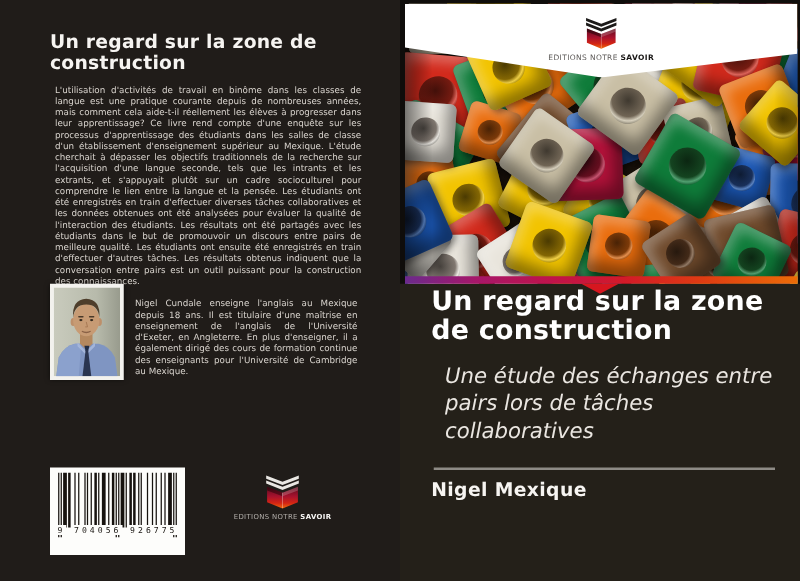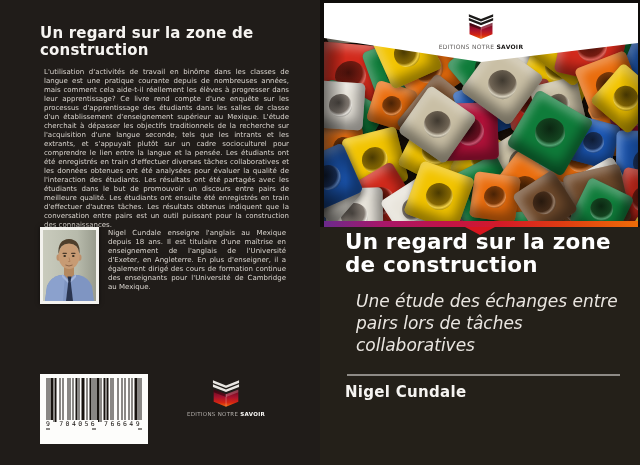--- a/index.html
+++ b/index.html
@@ -9,21 +9,21 @@
   
   .back-panel{position:absolute;left:0;top:0;width:320px;height:465px;background:#201c19;}
   .back-title{position:absolute;left:40px;top:25px;width:222px;margin:0;
               font-size:15px;font-weight:bold;line-height:1.16;color:#f6f4f1;letter-spacing:.2px;}
   .back-desc{position:absolute;left:40px;top:64px;width:245px;margin:4px;
              font-size:7px;line-height:1.285;color:#d9d4ce;text-align:justify;}
   .author-row{position:absolute;left:40px;top:227px;width:246px;display:flex;align-items:flex-start;}
   .photo-frame{width:53px;height:71px;padding:3px;background:#f3f2ee;flex:0 0 auto;
                box-shadow:0 0 4px rgba(0,0,0,.6);}
   .photo-frame svg{display:block;}
-  .bio{width:178px;margin:2px 0 0 9px;font-size:7px;line-height:1.285;color:#d9d4ce;text-align:justify;}
+  .bio{width:178px;margin:12px 0 0 9px;font-size:7px;line-height:1.285;color:#d9d4ce;text-align:justify;}
 
   .barcode-box{position:absolute;left:40px;top:374px;width:108px;height:70px;background:#fdfdfb;}
   .barcode-box svg{display:block;margin:4px auto 0;fill:#17130f;}
   .barcode-digits{position:absolute;left:5px;right:5px;top:46px;display:flex;justify-content:space-between;
                   font-family:"DejaVu Sans Mono","Liberation Mono",monospace;font-size:6.5px;color:#17130f;}
   .barcode-digits span{letter-spacing:2.4px;background:#fdfdfb;padding:0 1px;}
 
   .small-logo{position:absolute;left:184px;top:380px;width:84px;text-align:center;}
   .small-logo svg{display:block;margin:0 auto;}
   .logo-text{margin-top:2px;font-size:5.5px;letter-spacing:.3px;white-space:nowrap;}
@@ -128,21 +128,21 @@
           <rect x="78" y="0" width="1" height="44"></rect>
           <rect x="82" y="0" width="1" height="44"></rect>
           <rect x="85" y="0" width="1" height="44"></rect>
           <rect x="88" y="0" width="3" height="44"></rect>
           <rect x="92" y="0" width="1" height="52"></rect>
           <rect x="94" y="0" width="1" height="52"></rect>
         </svg>
       <div class="barcode-digits">
         <span>9</span>
         <span>704056</span>
-        <span>766649</span>
+        <span>926775</span>
       </div>
     </div>
 
     <div class="small-logo">
       <svg width="32" height="29" viewBox="0 0 44 40">
         <defs>
           <linearGradient id="bookgrad-a" x1="0" y1="0" x2="0" y2="1">
             <stop offset="0" stop-color="#5d0c1e"></stop>
               <stop offset="0.45" stop-color="#a8122e"></stop>
             <stop offset="0.75" stop-color="#d32413"></stop>
@@ -389,15 +389,15 @@
           <b>SAVOIR</b>
         </div>
       </div>
     </div>
     <div class="strip"></div>
     <div class="strip-tri"></div>
 
     <h2 class="cover-title">Un regard sur la zone de construction</h2>
     <p class="cover-subtitle">Une étude des échanges entre pairs lors de tâches collaboratives</p>
     <div class="rule"></div>
-    <div class="cover-author">Nigel Cundale</div>
+    <div class="cover-author">Nigel Mexique</div>
   </section>
 </div>
 
 </body></html>

